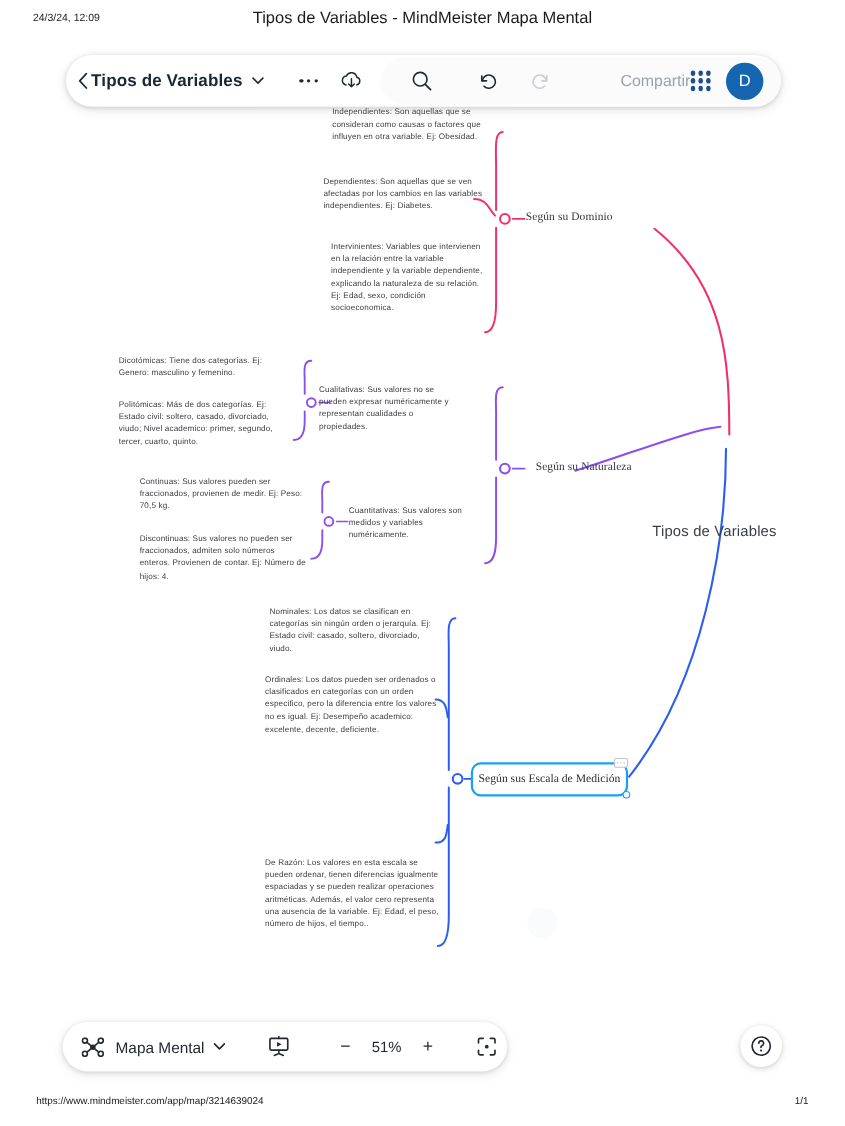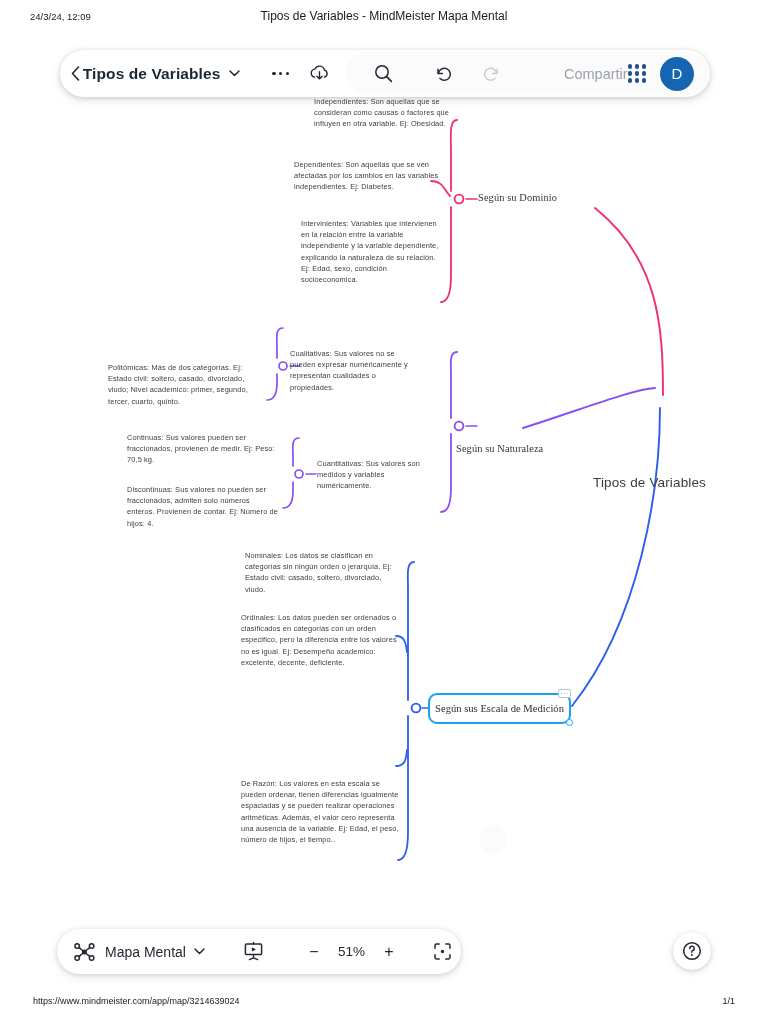--- a/index.html
+++ b/index.html
@@ -27,21 +27,21 @@
     position: absolute;
     left: 30px;
     font-size: 9.5px;
     color: #1a1a1a;
     white-space: nowrap;
   }
   .print-title {
     position: absolute;
     left: 0; width: 768px;
     text-align: center;
-    font-size: 12px;
+    font-size: 15px;
     color: #1a1a1a;
     white-space: nowrap;
   }
 
   
   .print-footer {
     position: absolute;
     bottom: 14px; left: 0;
     width: 768px;
     height: 14px;
@@ -394,34 +394,35 @@
     <path d="M414,472 C406,472 408,486 408,498 L408,610" stroke="#2b5ef0" stroke-width="1.8" fill="none" stroke-linecap="round"></path>
     <path d="M408,626 L408,742 C408,758 406,770 398,770" stroke="#2b5ef0" stroke-width="1.8" fill="none" stroke-linecap="round"></path>
 
     <path d="M396,546 C406,546 406,556 407,562" stroke="#2b5ef0" stroke-width="1.8" fill="none" stroke-linecap="round"></path>
     <path d="M396,676 C406,676 406,668 407,660" stroke="#2b5ef0" stroke-width="1.8" fill="none" stroke-linecap="round"></path>
 
     <path d="M422,618 L430,618" stroke="#2b5ef0" stroke-width="1.5" stroke-linecap="round"></path>
     <circle cx="416" cy="618" r="4.4" fill="#ffffff" stroke="#2b5ef0" stroke-width="1.9"></circle>
   </svg>
 
-  <div class="leaf" style="left:302px; top:6px;  width:143px;margin-left:12px;">Independientes: Son aquellas que se consideran como causas o factores que influyen en otra variable. Ej: Obesidad.</div>
+  <div class="leaf" style="left:302px; top:6px;  width:143px;">Independientes: Son aquellas que se consideran como causas o factores que influyen en otra variable. Ej: Obesidad.</div>
   <div class="leaf" style="left:294px; top:69px; width:152px;">Dependientes: Son aquellas que se ven afectadas por los cambios en las variables independientes. Ej: Diabetes.</div>
   <div class="leaf" style="left:301px; top:128px; width:143px;">Intervinientes: Variables que intervienen en la relación entre la variable independiente y la variable dependiente, explicando la naturaleza de su relación. Ej: Edad, sexo, condición socioeconomica.</div>
 
   <span class="branch-label" style="left:478px; top:102px;text-align:right;">Según su Dominio</span>
 
+  <div class="leaf" style="left:108px; top:232px; width:152px;">Dicotómicas: Tiene dos categorías. Ej: Genero: masculino y femenino.</div>
   <div class="leaf" style="left:108px; top:272px; width:155px;">Politómicas: Más de dos categorías. Ej: Estado civil: soltero, casado, divorciado, viudo; Nivel academico: primer, segundo, tercer, cuarto, quinto.</div>
   <div class="leaf" style="left:290px; top:258px; width:120px;">Cualitativas: Sus valores no se pueden expresar numéricamente y representan cualidades o propiedades.</div>
 
   <div class="leaf" style="left:127px; top:342px; width:148px;">Continuas: Sus valores pueden ser fraccionados, provienen de medir. Ej: Peso: 70,5 kg.</div>
   <div class="leaf" style="left:127px; top:394px; width:152px;">Discontinuas: Sus valores no pueden ser fraccionados, admiten solo números enteros. Provienen de contar. Ej: Número de hijos: 4.</div>
   <div class="leaf" style="left:317px; top:368px; width:112px;">Cuantitativas: Sus valores son medidos y variables numéricamente.</div>
 
-  <span class="branch-label" style="left:456px; top:329px;margin-top:24px;">Según su Naturaleza</span>
+  <span class="branch-label" style="left:487px; top:329px;">Según su Naturaleza</span>
 
   <span class="center-node" style="left:593px; top:385px;">Tipos de Variables</span>
 
   <div class="leaf" style="left:245px; top:460px; width:152px;">Nominales: Los datos se clasifican en categorías sin ningún orden o jerarquía. Ej: Estado civil: casado, soltero, divorciado, viudo.</div>
   <div class="leaf" style="left:241px; top:522px; width:158px;">Ordinales: Los datos pueden ser ordenados o clasificados en categorías con un orden especifico, pero la diferencia entre los valores no es igual. Ej: Desempeño academico: excelente,  decente, deficiente.</div>
   <div class="leaf" style="left:241px; top:688px; width:158px;">De Razón: Los valores en esta escala se pueden ordenar, tienen diferencias igualmente espaciadas y se pueden realizar operaciones aritméticas. Además, el valor cero representa una ausencia de la variable. Ej: Edad, el peso, número de hijos, el tiempo..</div>
 
   <div class="selected-node" style="left:428px; top:603px; width:143px; height:31px;">
     <span class="sel-text">Según sus Escala de Medición</span>
     <span class="sel-handle-tr">

